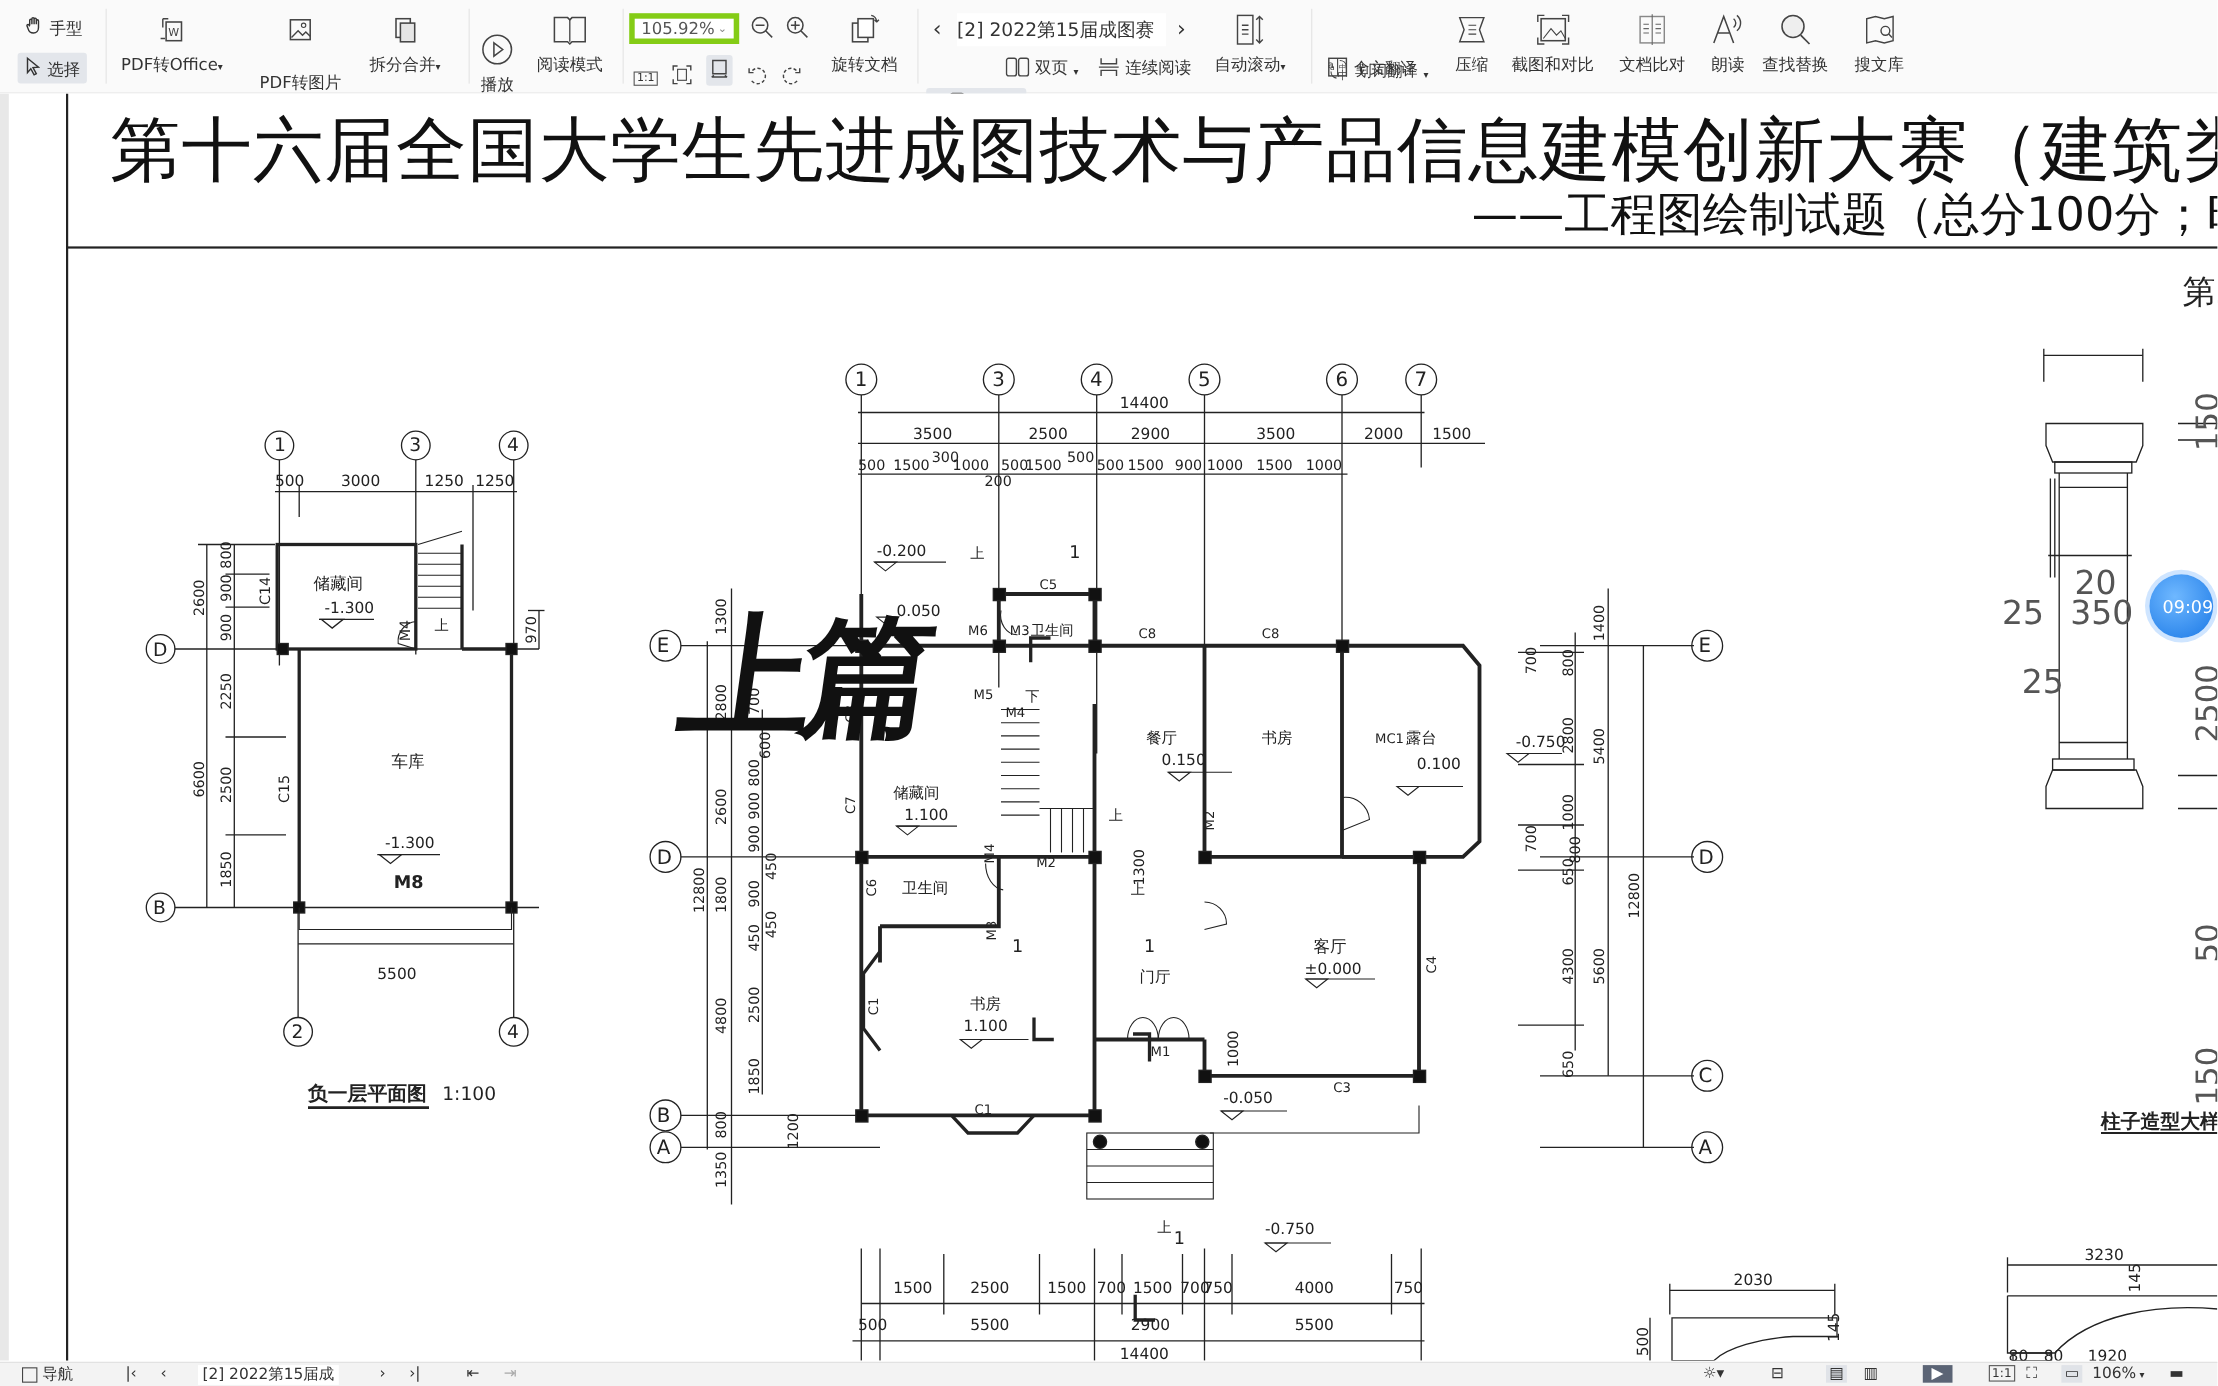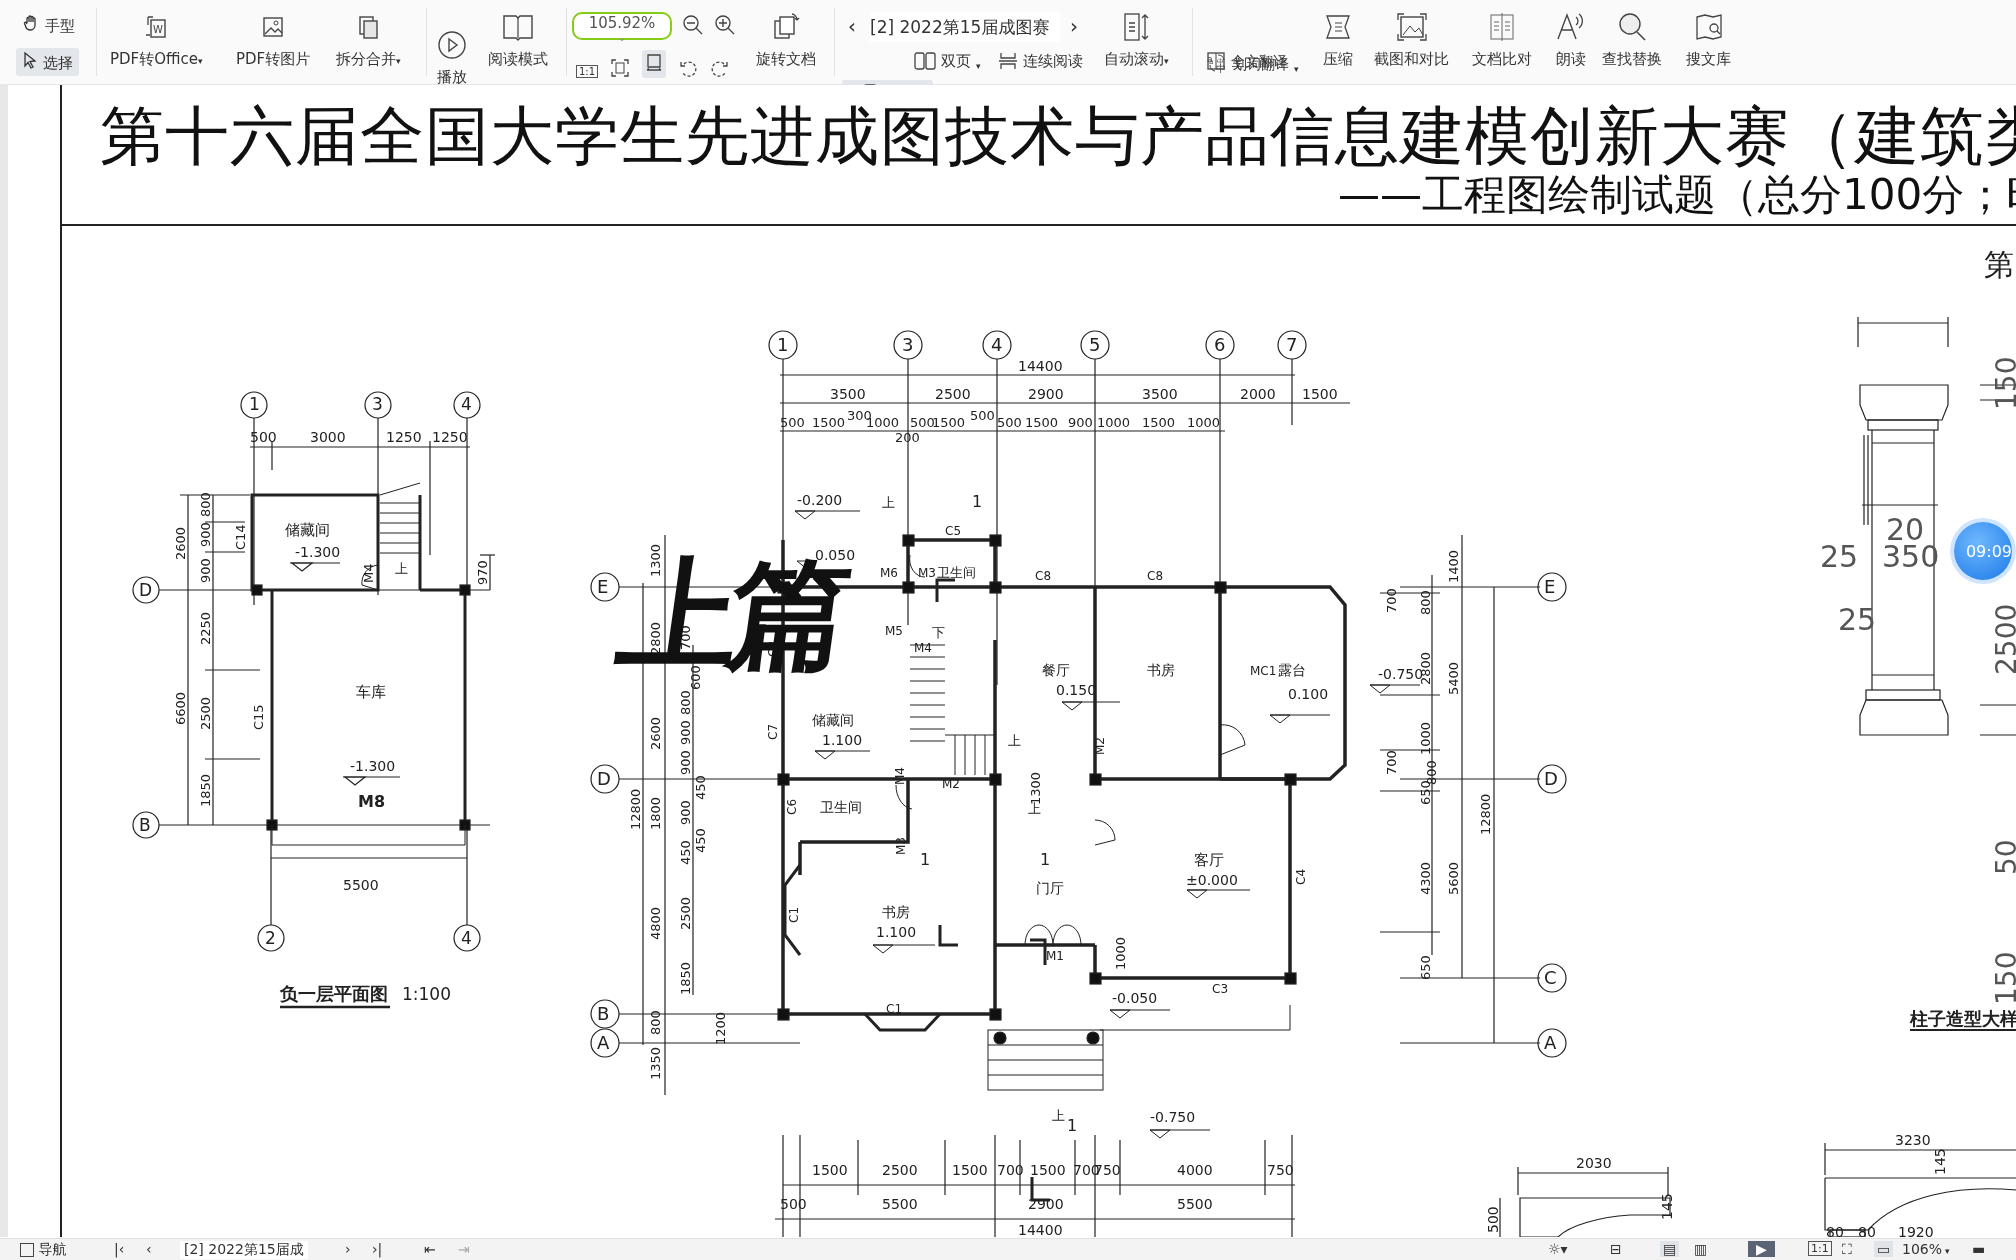--- a/index.html
+++ b/index.html
@@ -4,21 +4,21 @@
 <style>
   html,body{margin:0;padding:0;}
   body{width:2016px;height:1260px;overflow:hidden;background:#fff;position:relative;font-family:"DejaVu Sans","Liberation Sans",sans-serif;color:#222;}
   .toolbar{position:absolute;left:0;top:0;width:2016px;height:84px;background:#fafafa;border-bottom:1px solid #e6e6e6;}
   .tb{position:absolute;display:flex;flex-direction:column;align-items:center;font-size:15px;color:#333;}
   .tb .ic{height:34px;display:flex;align-items:center;justify-content:center;}
   .tb .lb{margin-top:6px;white-space:nowrap;}
   .sm{position:absolute;display:flex;align-items:flex-end;gap:5px;font-size:15px;color:#333;white-space:nowrap;}
   .sep{position:absolute;top:8px;width:1px;height:68px;background:#e3e3e3;}
   .active-bg{background:#e3e6eb;border-radius:3px;}
-  .zoombox{position:absolute;left:572px;top:12px;width:100px;height:28px;border:2px solid #84cc16;background:#fff;border-radius:10px;font-size:15px;color:#555;display:flex;align-items:center;justify-content:space-between;padding:0 6px;box-sizing:border-box;flex-direction:column;}
+  .zoombox{position:absolute;left:572px;top:12px;width:100px;height:28px;border:5px solid #84cc16;background:#fff;border-radius:0;font-size:15px;color:#555;display:flex;align-items:center;justify-content:space-between;padding:0 6px;box-sizing:border-box;}
   .docbox{position:absolute;left:870px;top:12px;width:190px;height:30px;background:#fff;font-size:17px;color:#333;display:flex;align-items:center;overflow:hidden;white-space:nowrap;}
   .canvas{position:absolute;left:0;top:85px;width:2016px;height:1152px;overflow:hidden;background:#fff;}
   .leftstrip{position:absolute;left:0;top:0;width:8px;height:100%;background:#e8e8e8;}
   .frame-line{position:absolute;left:60px;top:0;width:2px;height:100%;background:#222;}
   .title{position:absolute;left:100px;top:8px;font-size:64px;letter-spacing:1px;color:#111;white-space:nowrap;font-family:"DejaVu Sans",sans-serif;}
   .subtitle{position:absolute;left:1338px;top:82px;font-size:42px;color:#111;white-space:nowrap;}
   .hrule{position:absolute;left:60px;top:139px;width:1960px;height:2px;background:#222;}
   .pageno{position:absolute;left:1984px;top:160px;font-size:30px;color:#222;white-space:nowrap;}
   svg text{font-family:"DejaVu Sans","Liberation Sans",sans-serif;}
   .watermark{position:absolute;left:620px;top:450px;font-size:120px;font-weight:bold;color:#111;font-family:"DejaVu Serif",serif;letter-spacing:-10px;transform:skewX(-8deg);}
@@ -51,21 +51,21 @@
   <div class="tb" style="left:110px;top:10px;">
     <div class="ic">
         <svg width="32" height="32" viewBox="0 0 32 32">
           <rect x="11" y="9" width="14" height="17" fill="none" stroke="#444" stroke-width="1.4"></rect>
           <text x="13" y="22" font-size="10" fill="#444">W</text>
           <path d="M8 6h5M8 6v8M6 24h4" fill="none" stroke="#444" stroke-width="1.3"></path>
         </svg>
       </div>
     <div class="lb"><span>PDF转Office</span><span style="font-size:9px;">▾</span></div>
   </div>
-  <div class="tb" style="left:236px;top:10px;">
+  <div class="tb" style="left:236px;top:10px;gap:16px;">
     <div class="ic">
         <svg width="30" height="30" viewBox="0 0 30 30">
           <rect x="6" y="6" width="18" height="18" fill="none" stroke="#444" stroke-width="1.4"></rect>
           <circle cx="18" cy="11" r="2" fill="none" stroke="#444"></circle>
           <path d="M7 22l6-6 4 4 3-3 4 4" fill="none" stroke="#444" stroke-width="1.3"></path>
         </svg>
       </div>
     <div class="lb">PDF转图片</div>
   </div>
   <div class="tb" style="left:336px;top:10px;">

